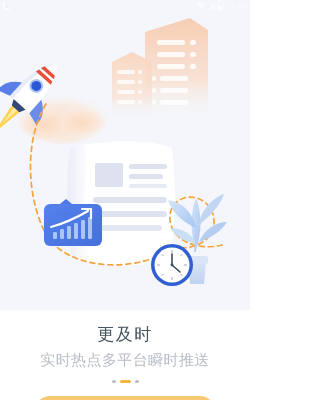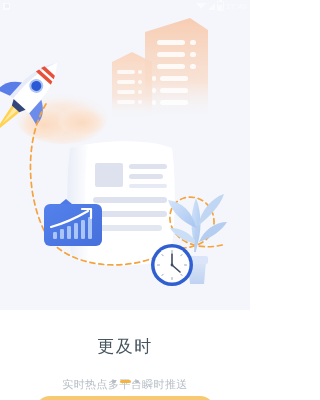--- a/index.html
+++ b/index.html
@@ -103,33 +103,33 @@
   .stage svg { display: block; }
 
   
   .textblock {
     position: absolute;
     left: 0; top: 310px;
     width: 250px;
     text-align: center;
   }
   .title {
-    margin: 12px;
+    margin: 0;
     padding-top: 15px;
     font-size: 17px;
     line-height: 20px;
     color: #46555e;
     letter-spacing: 1.5px;
     font-weight: normal;
     font-family: "Liberation Sans", sans-serif;
   }
   .subtitle {
     margin: 0;
     padding-top: 9px;
-    font-size: 11px;
+    font-size: 15px;
     line-height: 12px;
     color: #b6bdc6;
     letter-spacing: .4px;
   }
 
   
   .dots {
     position: absolute;
     left: 0; top: 380px;
     width: 250px;

